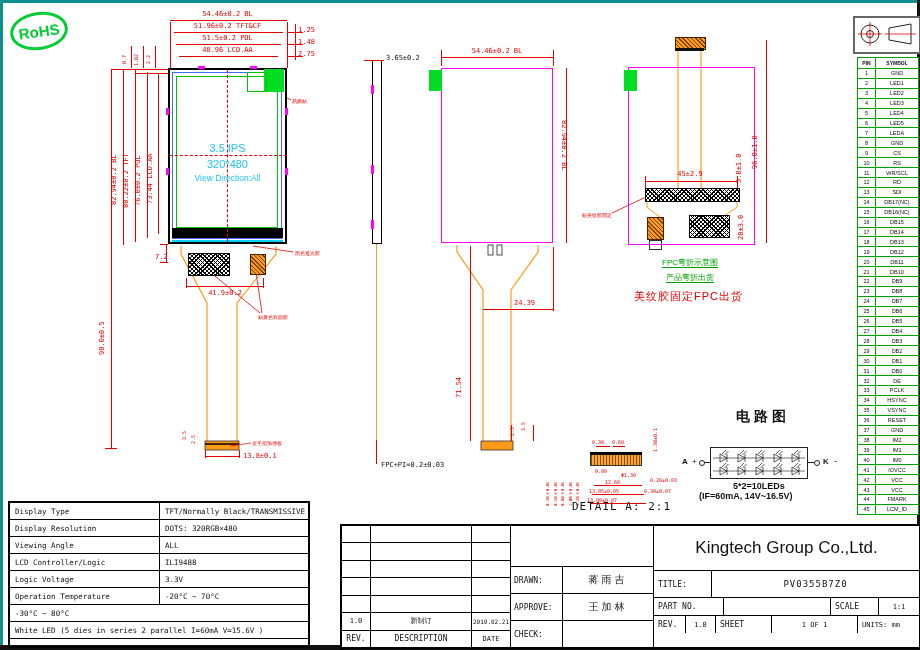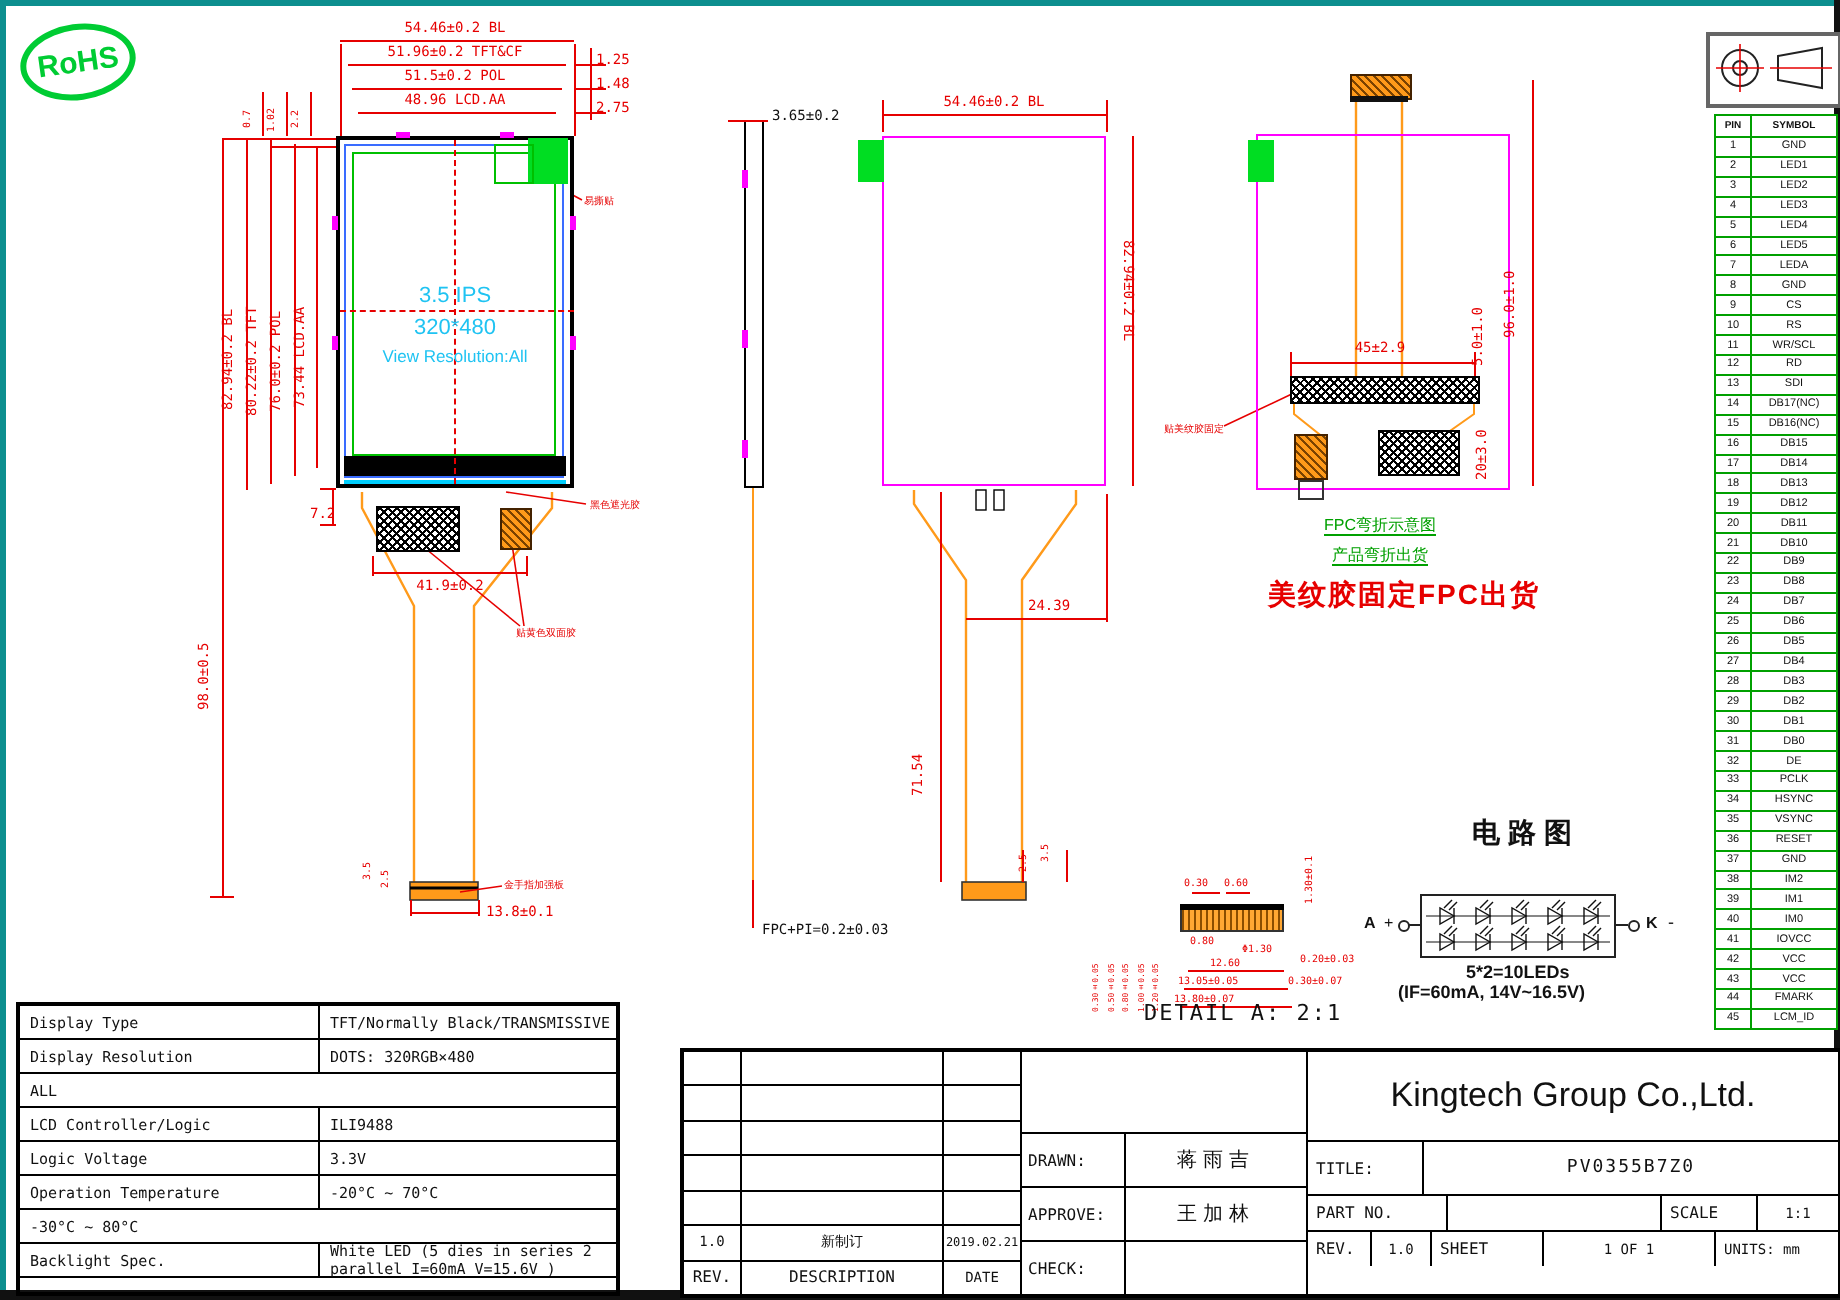--- a/index.html
+++ b/index.html
@@ -130,21 +130,21 @@
   <div class="abs" style="left:285px;top:108px;width:3px;height:7px;background:#ff00ff"></div>
   <div class="abs" style="left:285px;top:168px;width:3px;height:7px;background:#ff00ff"></div>
   <div class="abs" style="left:198px;top:66px;width:7px;height:3px;background:#ff00ff"></div>
   <div class="abs" style="left:250px;top:66px;width:7px;height:3px;background:#ff00ff"></div>
 
   <div class="abs" style="left:227px;top:70px;width:0;height:172px;border-left:1px dashed #e60000"></div>
   <div class="abs" style="left:170px;top:155px;width:117px;height:0;border-top:1px dashed #e60000"></div>
 
   <div class="abs ctr" style="left:180px;top:142px;width:95px;color:#1fc3f2;font-size:11px">3.5 IPS</div>
   <div class="abs ctr" style="left:180px;top:158px;width:95px;color:#1fc3f2;font-size:11px">320*480</div>
-  <div class="abs ctr" style="left:178px;top:173px;width:99px;color:#1fc3f2;font-size:8.5px">View Resolution:All</div>
+  <div class="abs ctr" style="left:178px;top:173px;width:99px;color:#1fc3f2;font-size:8.5px">View Direction:All</div>
 
   <div class="dim ctr" style="left:168px;top:10px;width:119px">54.46±0.2 BL</div>
   <div class="rl-h" style="left:170px;top:20px;width:117px"></div>
   <div class="dim ctr" style="left:168px;top:22px;width:119px">51.96±0.2 TFT&amp;CF</div>
   <div class="rl-h" style="left:174px;top:32px;width:109px"></div>
   <div class="dim ctr" style="left:168px;top:34px;width:119px">51.5±0.2 POL</div>
   <div class="rl-h" style="left:176px;top:44px;width:105px"></div>
   <div class="dim ctr" style="left:168px;top:46px;width:119px">48.96 LCD.AA</div>
   <div class="rl-h" style="left:179px;top:56px;width:99px"></div>
   <div class="rl-v" style="left:170px;top:22px;height:46px"></div>
@@ -240,21 +240,21 @@
   <div class="rl-h" style="left:645px;top:181px;width:93px"></div>
   <div class="rl-v" style="left:645px;top:176px;height:12px"></div>
   <div class="rl-v" style="left:737px;top:176px;height:12px"></div>
   <div class="rl-v" style="left:766px;top:40px;height:203px"></div>
   <div class="rt dim" style="left:759px;top:161px">96.0±1.0</div>
   <div class="rt dim" style="left:743px;top:175px">5.0±1.0</div>
   <div class="rt dim" style="left:745px;top:232px">20±3.0</div>
   <div class="cn" style="left:582px;top:212px">贴美纹胶固定</div>
   <div class="green-note" style="left:662px;top:258px">FPC弯折示意图</div>
   <div class="green-note" style="left:666px;top:273px">产品弯折出货</div>
-  <div class="abs" style="left:634px;top:289px;color:#e60000;font-size:14px;font-weight:bold;letter-spacing:1px;white-space:nowrap">美纹胶固定FPC出货</div>
+  <div class="abs" style="left:634px;top:289px;color:#e60000;font-size:11px;font-weight:normal;letter-spacing:1px;white-space:nowrap">美纹胶固定FPC出货</div>
 
   <div class="abs" style="left:590px;top:452px;width:52px;height:14px;border:1px solid #333;box-sizing:border-box;
               background:repeating-linear-gradient(90deg,#8a4d00 0 1px,#ffa733 1px 3px)"></div>
   <div class="abs" style="left:590px;top:452px;width:52px;height:3px;background:#000"></div>
   <div class="dim dim5" style="left:592px;top:439px">0.30</div>
   <div class="dim dim5" style="left:612px;top:439px">0.60</div>
   <div class="rl-h" style="left:596px;top:446px;width:14px"></div>
   <div class="rl-h" style="left:613px;top:446px;width:12px"></div>
   <div class="dim dim5" style="left:595px;top:468px">0.80</div>
   <div class="dim dim5" style="left:621px;top:472px">Φ1.30</div>
@@ -508,39 +508,39 @@
   <div class="stable">
       <div class="sr">
       <div class="sl">Display Type</div>
       <div class="sv">TFT/Normally Black/TRANSMISSIVE</div>
     </div>
       <div class="sr">
       <div class="sl">Display Resolution</div>
       <div class="sv">DOTS: 320RGB×480</div>
     </div>
       <div class="sr">
+      <div class="sl">Viewing Angle</div>
       <div class="sv">ALL</div>
     </div>
       <div class="sr">
       <div class="sl">LCD Controller/Logic</div>
       <div class="sv">ILI9488</div>
     </div>
       <div class="sr">
       <div class="sl">Logic Voltage</div>
       <div class="sv">3.3V</div>
     </div>
       <div class="sr">
       <div class="sl">Operation Temperature</div>
       <div class="sv">-20°C ~ 70°C</div>
     </div>
       <div class="sr">
       <div class="sv">-30°C ~ 80°C</div>
     </div>
       <div class="sr">
-      <div class="sl">Backlight Spec.</div>
       <div class="sv">White LED (5 dies in series 2 parallel  I=60mA V=15.6V )</div>
     </div>
     </div>
 
   <div class="tblock">
     <div class="tb-left">
       <div class="tb-lrow">
           <div class="c-rev"></div>
           <div class="c-desc"></div>
           <div class="c-date"></div>

